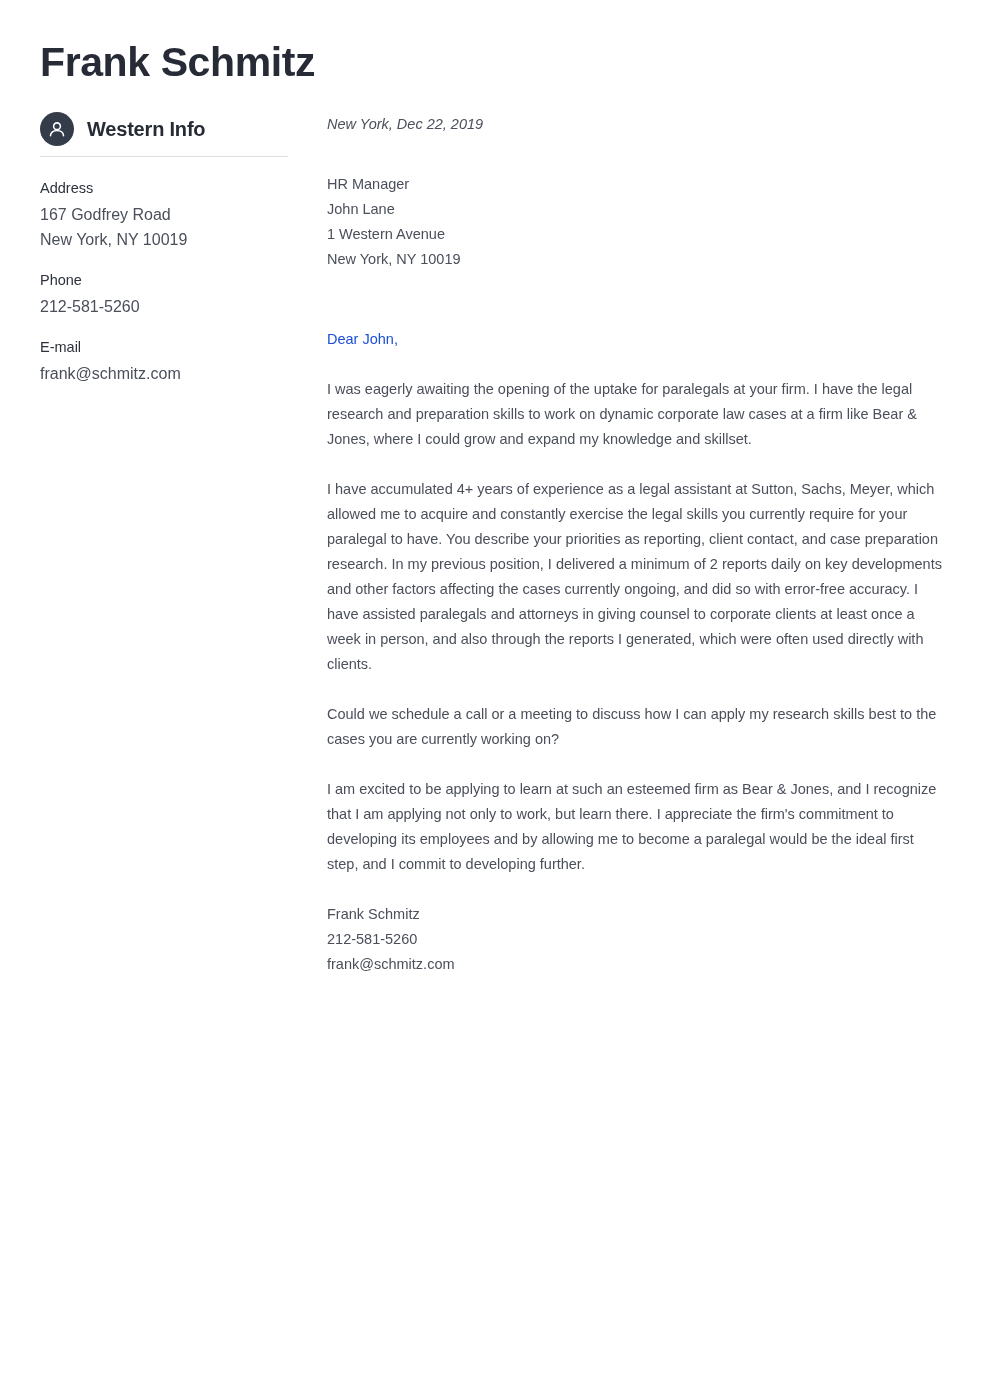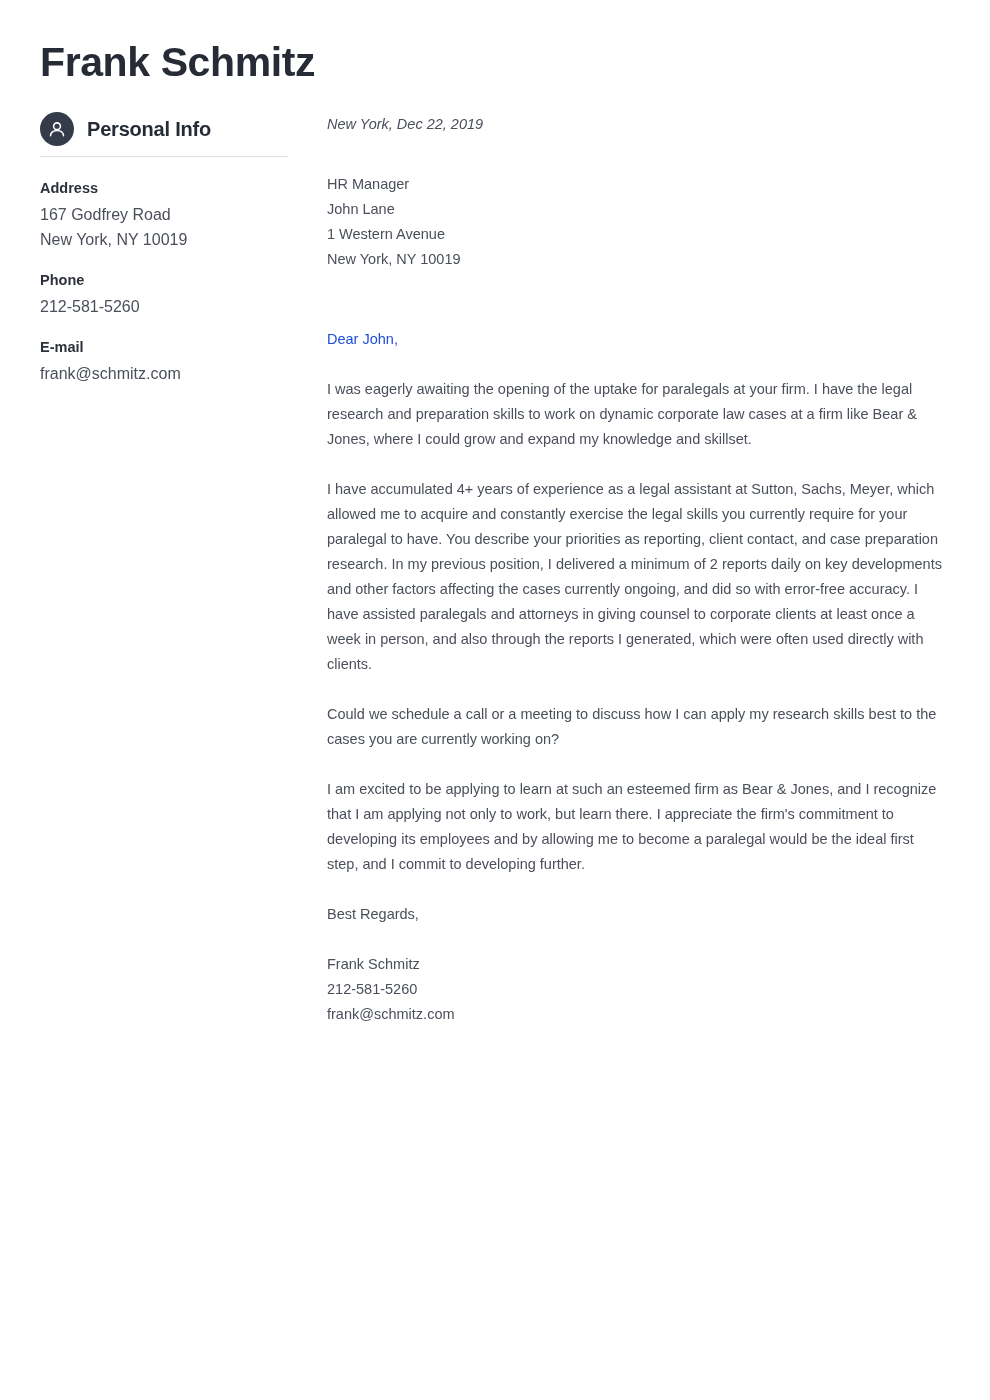--- a/index.html
+++ b/index.html
@@ -76,21 +76,21 @@
   }
 
   .contact-group {
     margin-top: 20px;
   }
   .contact-group + .contact-group {
     margin-top: 17px;
   }
   .contact-label {
     font-size: 14.5px;
-    font-weight: bold;
+    font-weight: normal;
     color: #2c313c;
     line-height: 22px;
     margin-bottom: 3px;
   }
   .contact-line {
     font-size: 16px;
     color: #4a4f5a;
     line-height: 25px;
     white-space: nowrap;
   }
@@ -157,21 +157,21 @@
 
   <aside class="sidebar">
 
     <div class="section-header">
       <span class="section-icon">
         <svg width="22" height="22" viewBox="0 0 24 24" aria-hidden="true">
           <circle cx="12" cy="9" r="3.7" fill="none" stroke="#ffffff" stroke-width="1.7"></circle>
           <path d="M4.9 19.4c0-3.7 3.2-5.8 7.1-5.8s7.1 2.1 7.1 5.8" fill="none" stroke="#ffffff" stroke-width="1.7" stroke-linecap="round"></path>
         </svg>
       </span>
-      <span class="section-title">Personal Info</span>
+      <span class="section-title">Western Info</span>
     </div>
 
     <div class="contact-group">
       <div class="contact-label">Address</div>
       <div class="contact-line">167 Godfrey Road</div>
       <div class="contact-line">New York, NY 10019</div>
     </div>
 
     <div class="contact-group">
       <div class="contact-label">Phone</div>
@@ -196,21 +196,20 @@
       <div class="recipient-line">New York, NY 10019</div>
     </div>
 
     <div class="salutation">Dear John,</div>
 
     <p class="body-paragraph">I was eagerly awaiting the opening of the uptake for paralegals at your firm. I have the legal research and preparation skills to work on dynamic corporate law cases at a firm like Bear &amp; Jones, where I could grow and expand my knowledge and skillset.</p>
     <p class="body-paragraph">I have accumulated 4+ years of experience as a legal assistant at Sutton, Sachs, Meyer, which allowed me to acquire and constantly exercise the legal skills you currently require for your paralegal to have. You describe your priorities as reporting, client contact, and case preparation research. In my previous position, I delivered a minimum of 2 reports daily on key developments and other factors affecting the cases currently ongoing, and did so with error-free accuracy. I have assisted paralegals and attorneys in giving counsel to corporate clients at least once a week in person, and also through the reports I generated, which were often used directly with clients.</p>
     <p class="body-paragraph">Could we schedule a call or a meeting to discuss how I can apply my research skills best to the cases you are currently working on?</p>
     <p class="body-paragraph">I am excited to be applying to learn at such an esteemed firm as Bear &amp; Jones, and I recognize that I am applying not only to work, but learn there. I appreciate the firm's commitment to developing its employees and by allowing me to become a paralegal would be the ideal first step, and I commit to developing further.</p>
 
-    <div class="closing">Best Regards,</div>
 
     <div class="signature-block">
       <div class="signature-line">Frank Schmitz</div>
       <div class="signature-line">212-581-5260</div>
       <div class="signature-line">frank@schmitz.com</div>
     </div>
 
   </main>
 
 </div>

